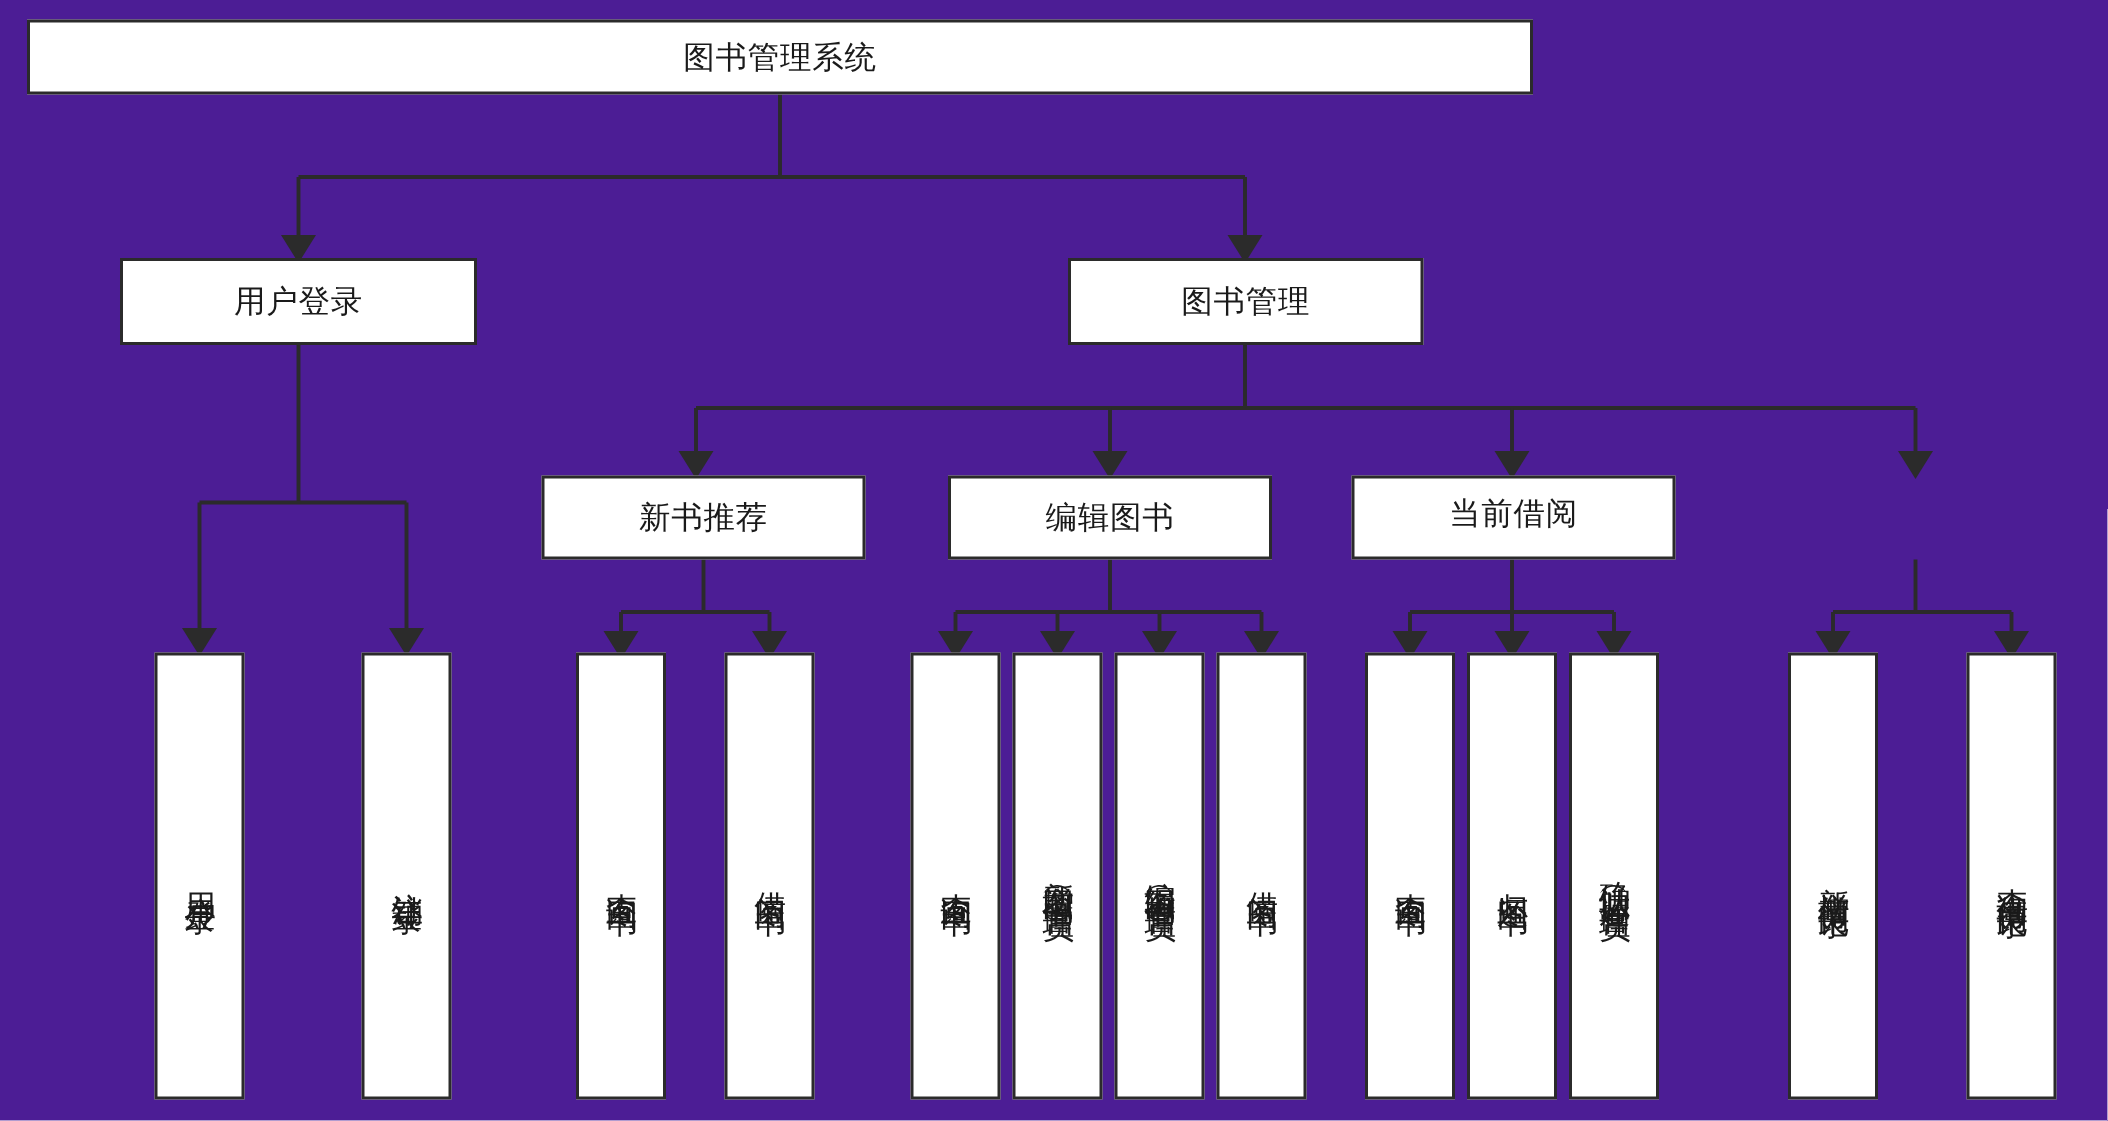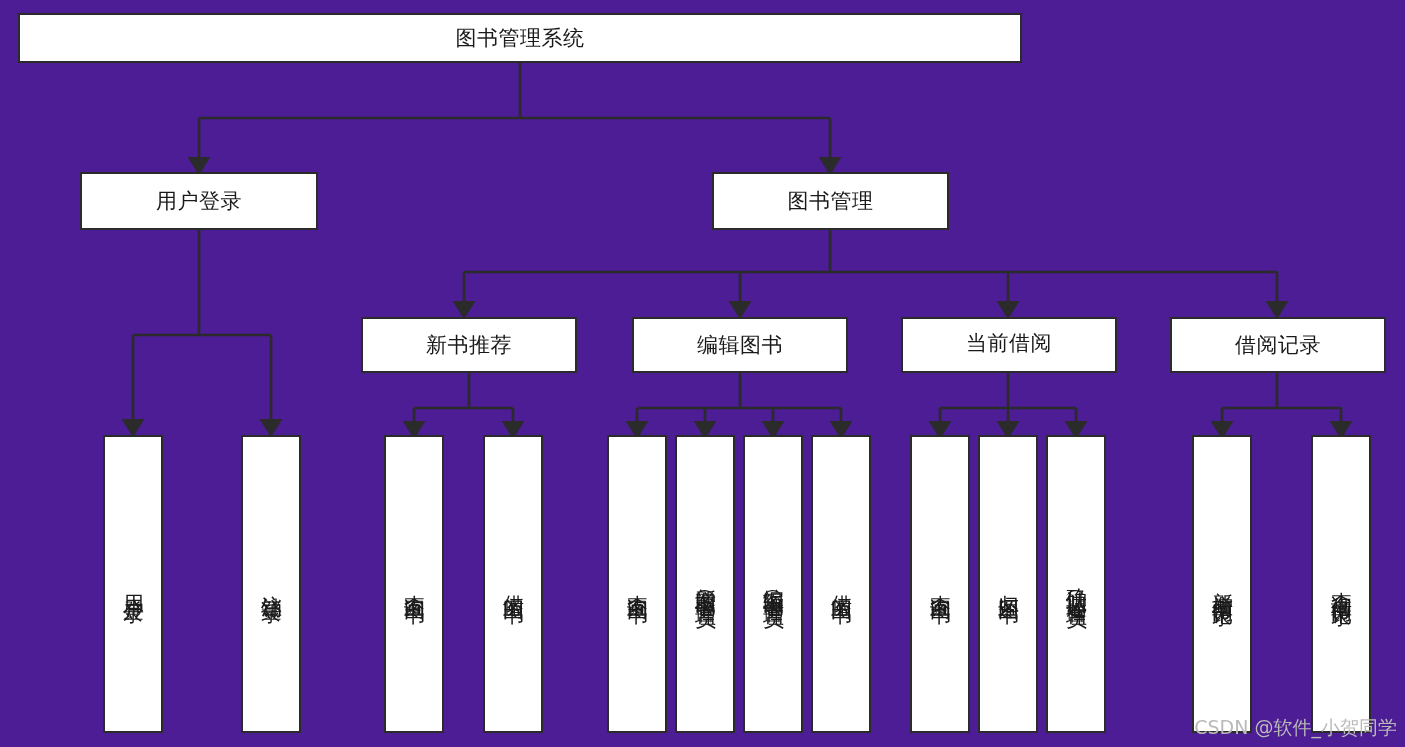--- a/index.html
+++ b/index.html
@@ -134,23 +134,20 @@
   </div>
 
   <div class="node-box" style="left:632px; top:317px; width:216px; height:56px;">
     <span class="node-label">编辑图书</span>
   </div>
 
   <div class="node-box" style="left:901px; top:317px; width:216px; height:56px;font-family:Liberation Mono, monospace;">
     <span class="node-label">当前借阅</span>
   </div>
 
-  <div class="node-box" style="left:1170px; top:317px; width:216px; height:56px;">
-    <span class="node-label">借阅记录</span>
-  </div>
 
   <div class="node-box vertical" style="left:103px; top:435px; width:60px; height:298px;">
     <span class="node-label">用户登录</span>
   </div>
 
   <div class="node-box vertical" style="left:241px; top:435px; width:60px; height:298px;">
     <span class="node-label">注销登录</span>
   </div>
 
   <div class="node-box vertical" style="left:384px; top:435px; width:60px; height:298px;">
@@ -190,15 +187,14 @@
   </div>
 
   <div class="node-box vertical" style="left:1192px; top:435px; width:60px; height:298px;">
     <span class="node-label">新增借阅记录</span>
   </div>
 
   <div class="node-box vertical" style="left:1311px; top:435px; width:60px; height:298px;">
     <span class="node-label">查询借阅记录</span>
   </div>
 
-  <div class="watermark">CSDN @软件_小贺同学</div>
 
 </div>
 
 </body></html>

